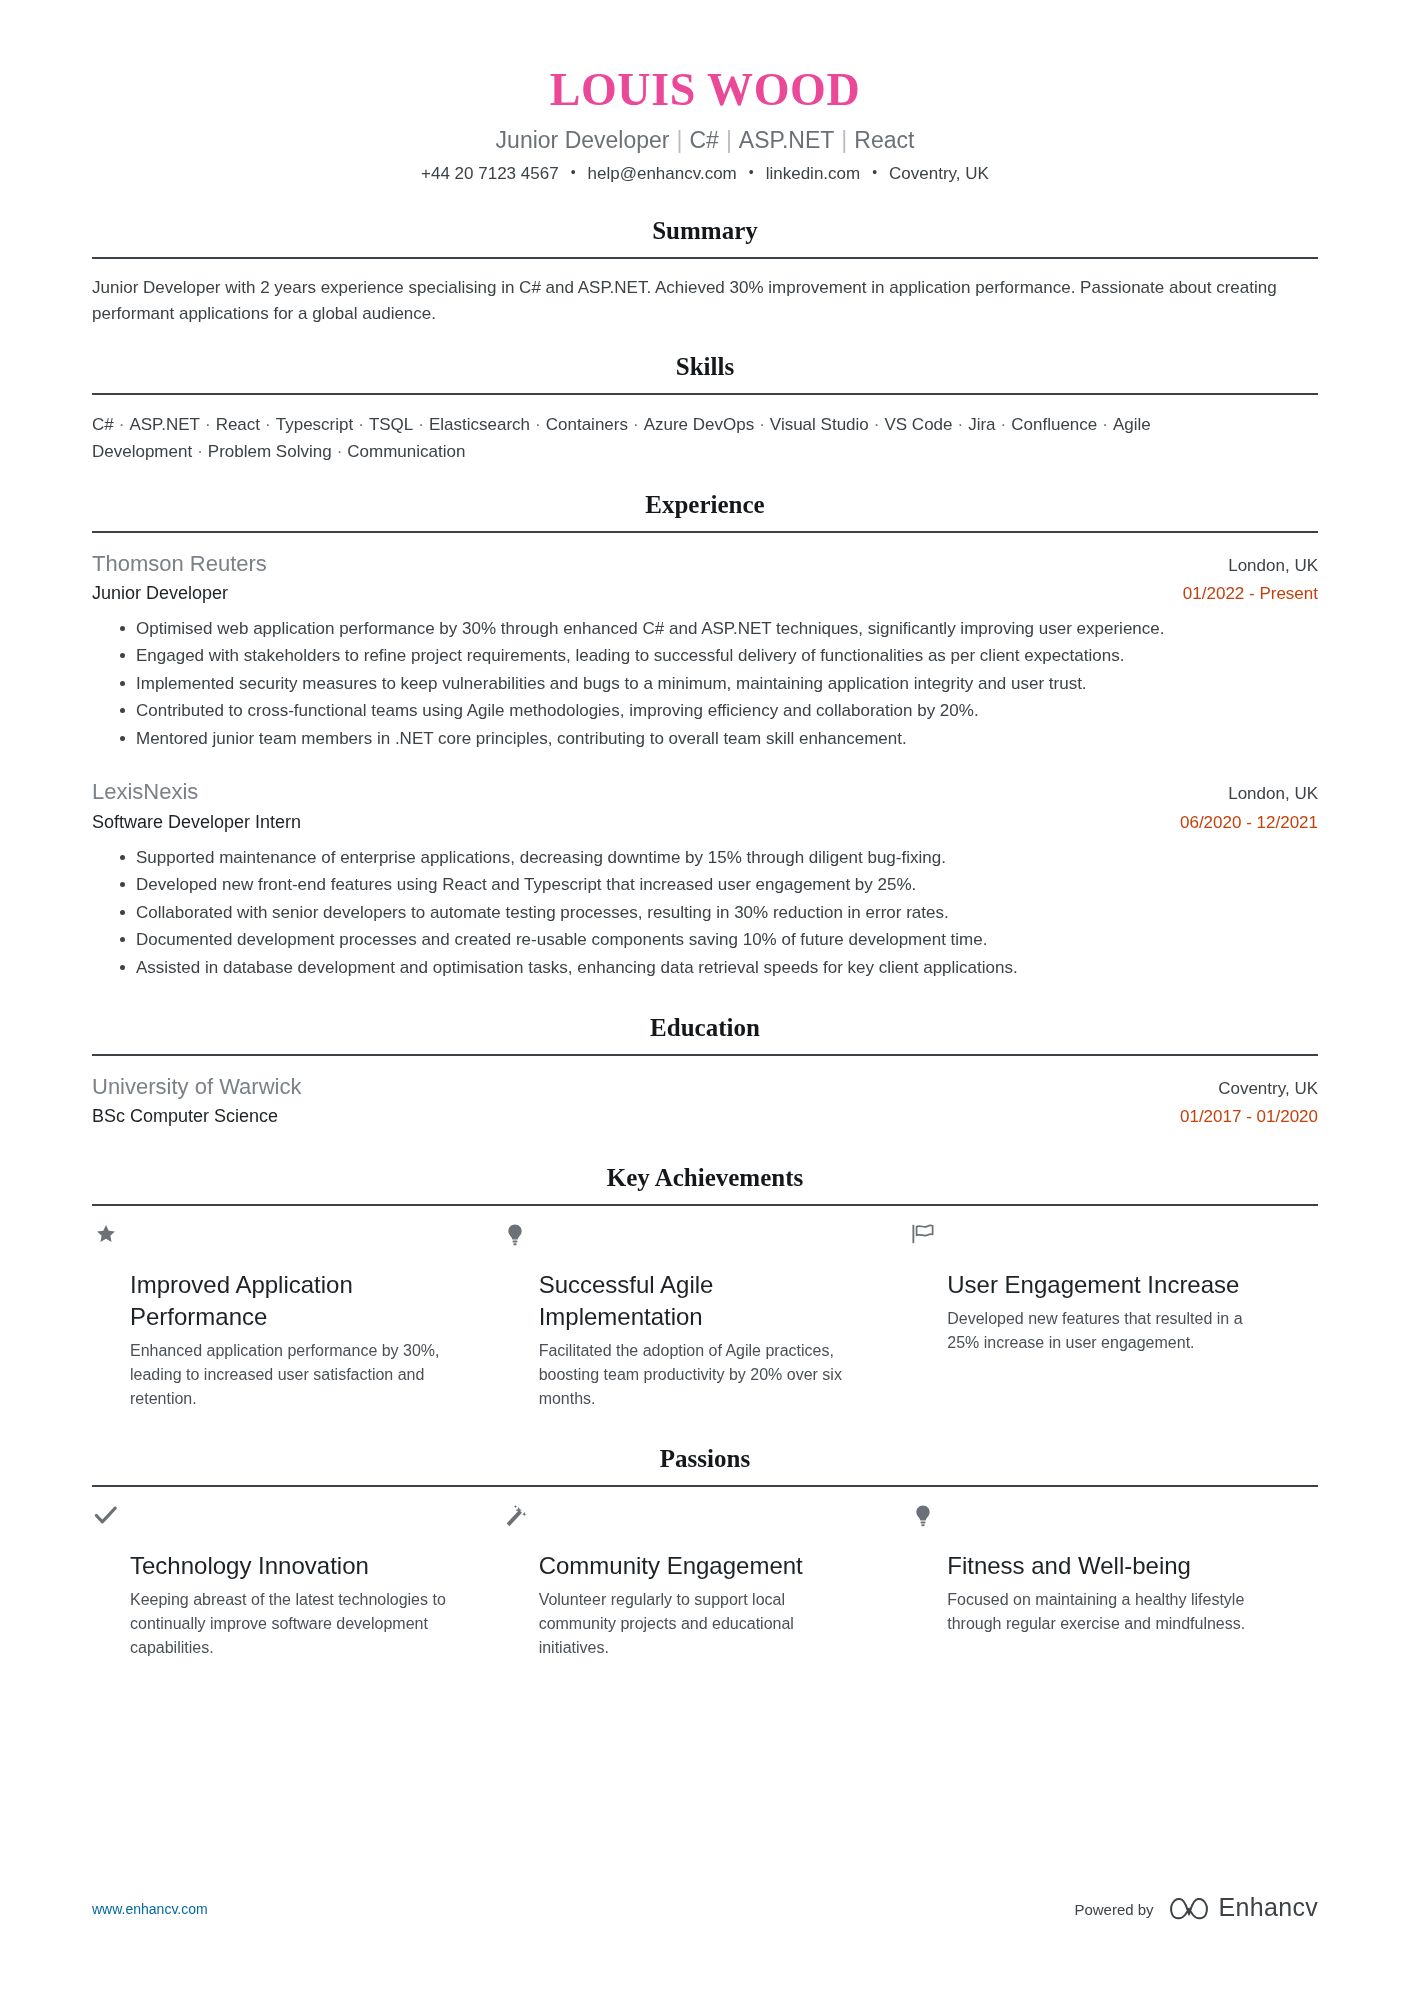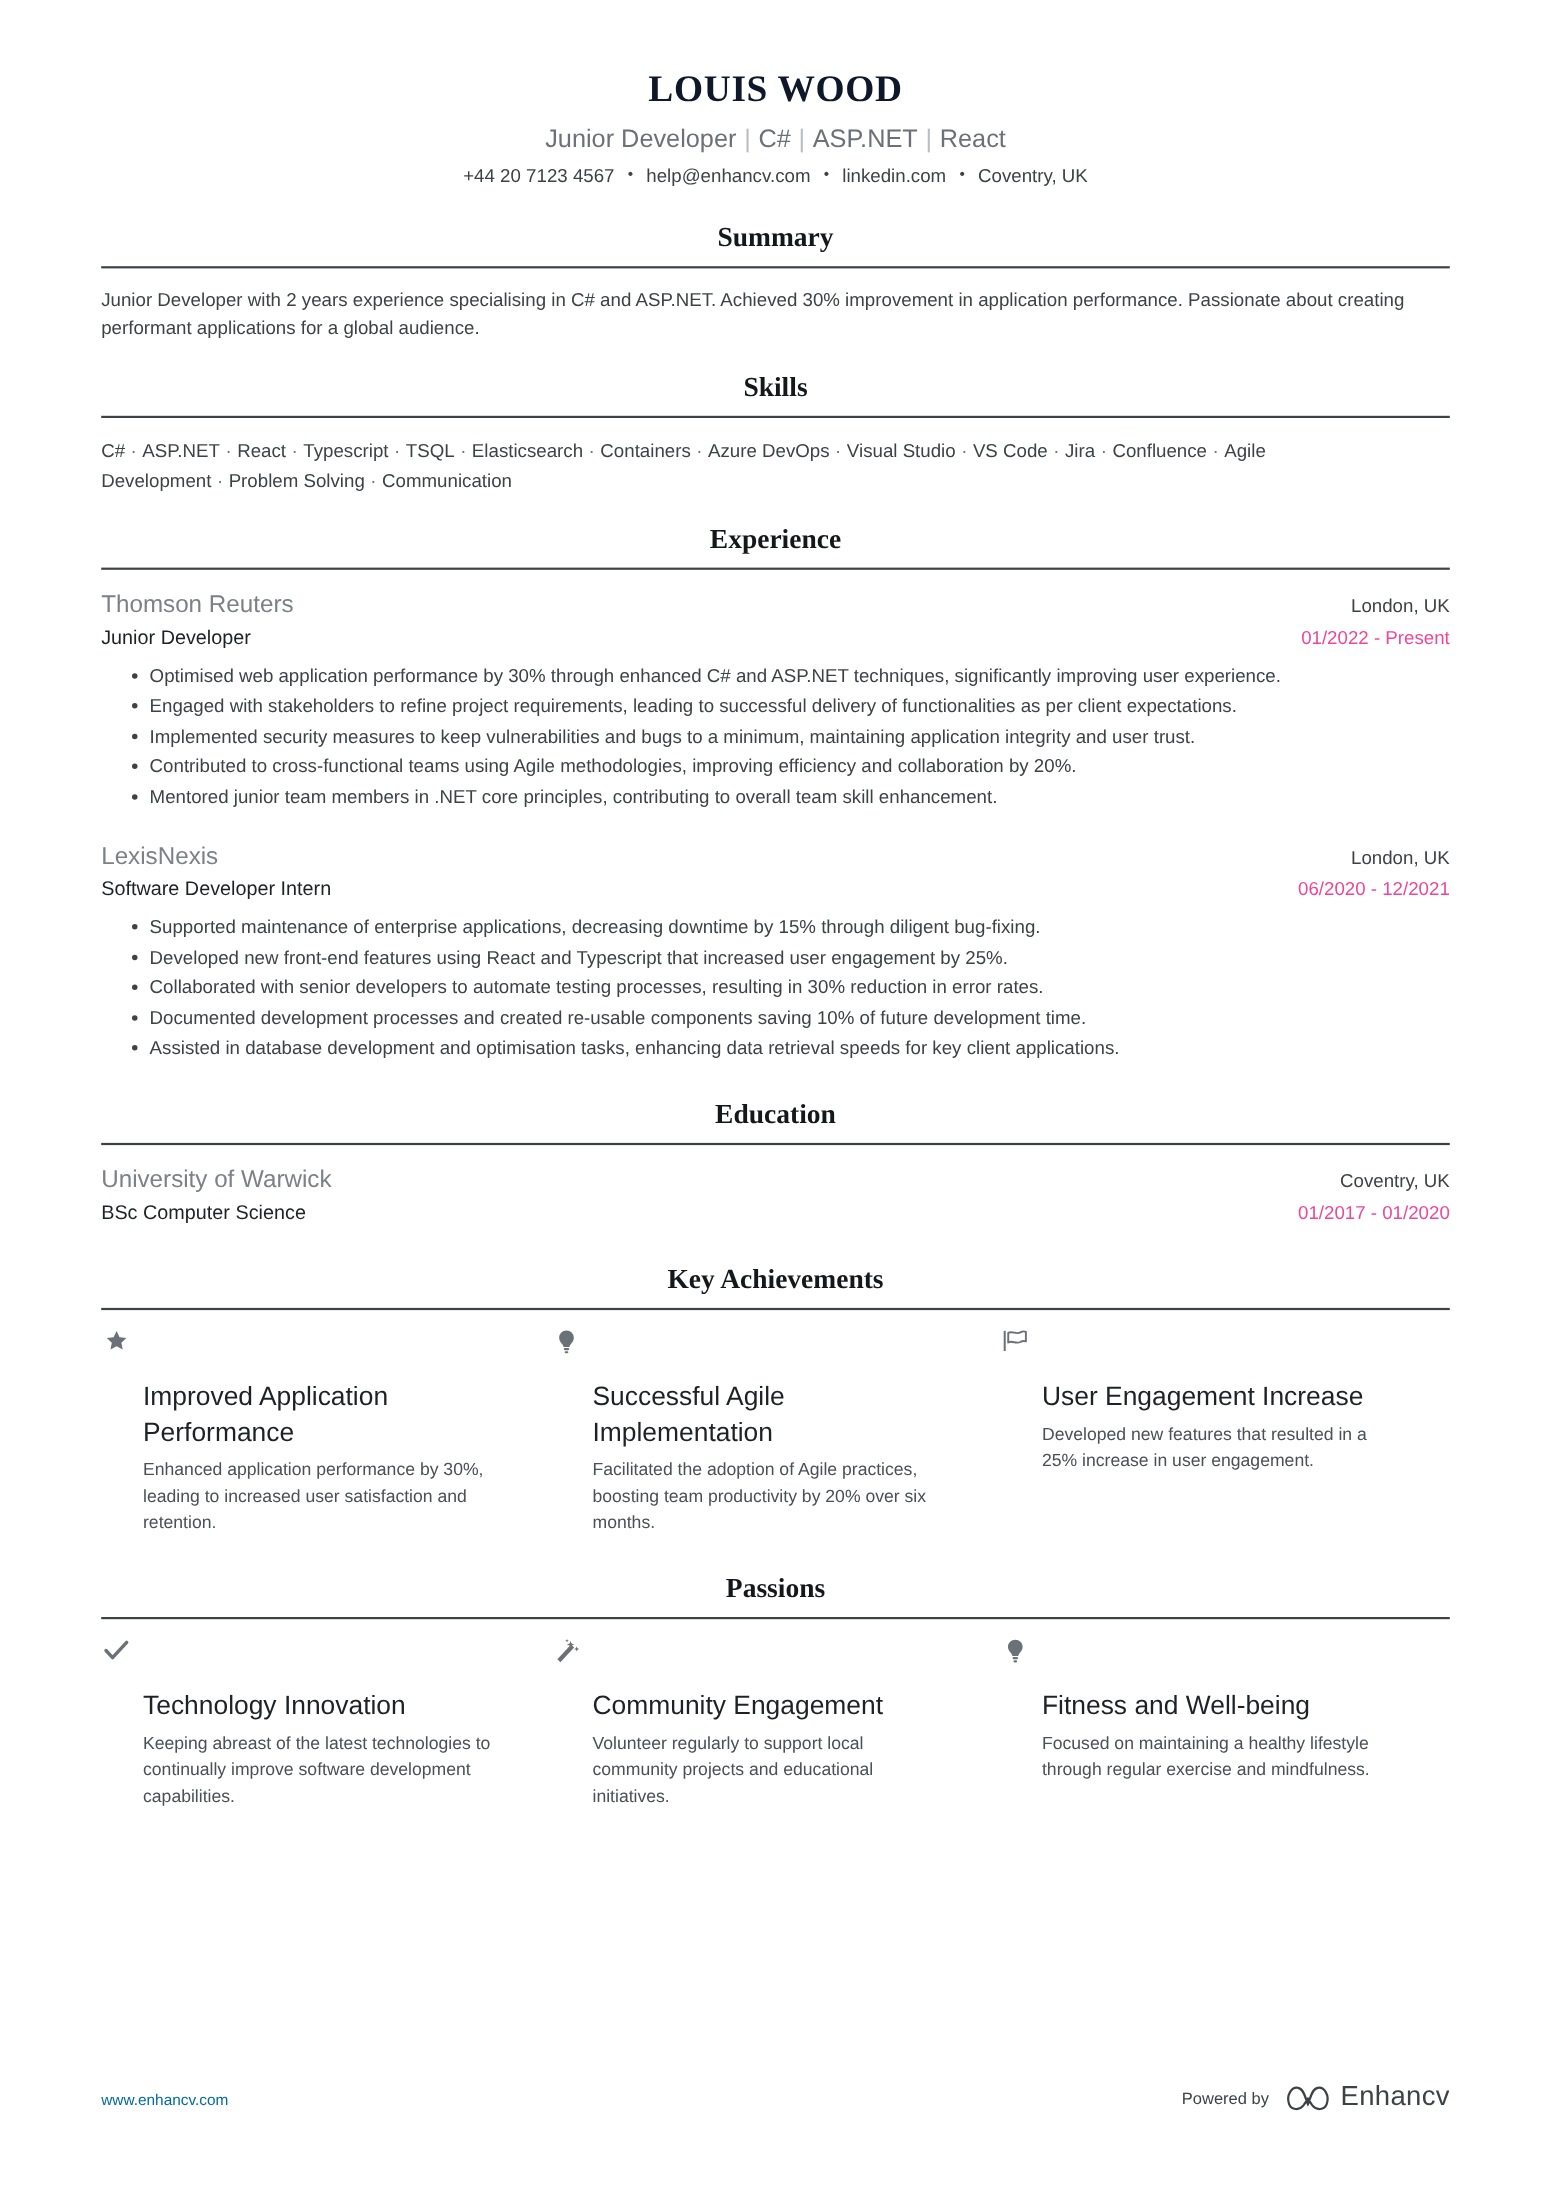--- a/index.html
+++ b/index.html
@@ -23,23 +23,23 @@
   }
 
   
   .header {
     text-align: center;
     padding-bottom: 6px;
   }
   .full-name {
     font-family: "Liberation Serif", serif;
     font-weight: bold;
-    font-size: 34px;
+    font-size: 46px;
     letter-spacing: 0.6px;
-    color: #0f172a;
+    color: #ec4899;
     line-height: 1.2;
     margin: 0 0 9px 0;
   }
   .headline {
     font-size: 23px;
     color: #6b7177;
     font-weight: 400;
     line-height: 1.25;
     margin-bottom: 8px;
     white-space: nowrap;
@@ -126,21 +126,21 @@
   }
   .role {
     font-size: 18px;
     color: #1d2226;
     font-weight: 400;
     line-height: 1.45;
     margin-top: 2px;
   }
   .dates {
     font-size: 17px;
-    color: #ec4899;
+    color: #c2410c;
     line-height: 1.45;
     white-space: nowrap;
     padding-left: 16px;
   }
   ul.bullets {
     margin: 9px 0 0 0;
     padding-left: 28px;
     list-style: none;
   }
   ul.bullets li {

